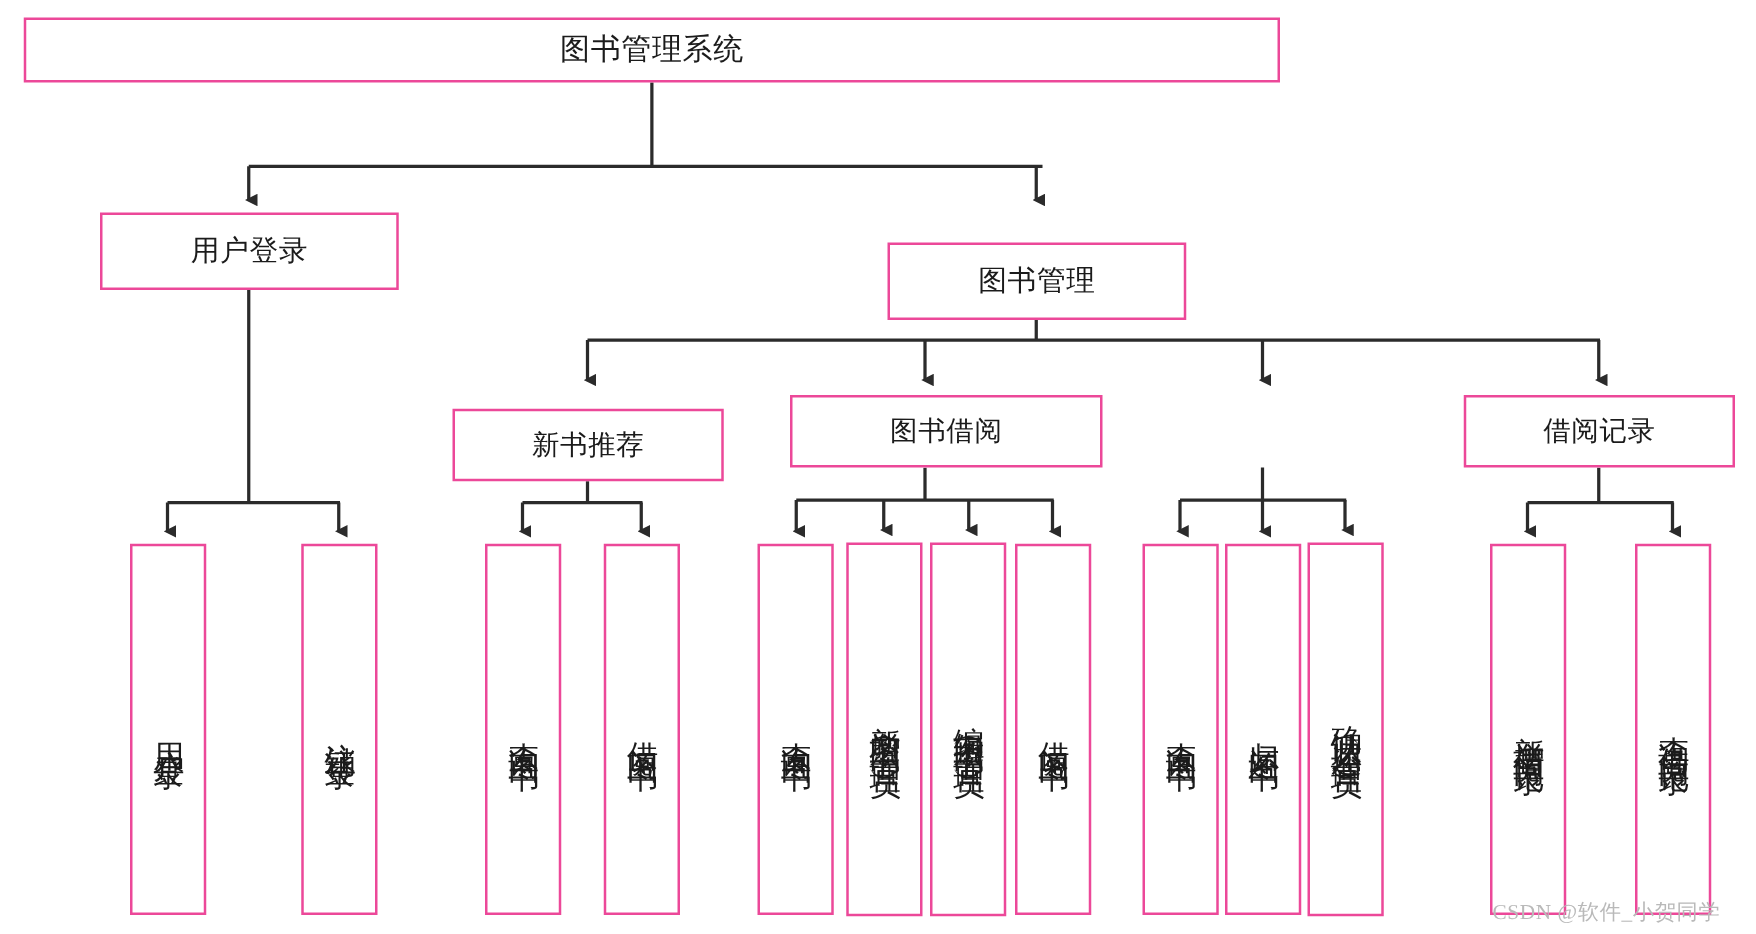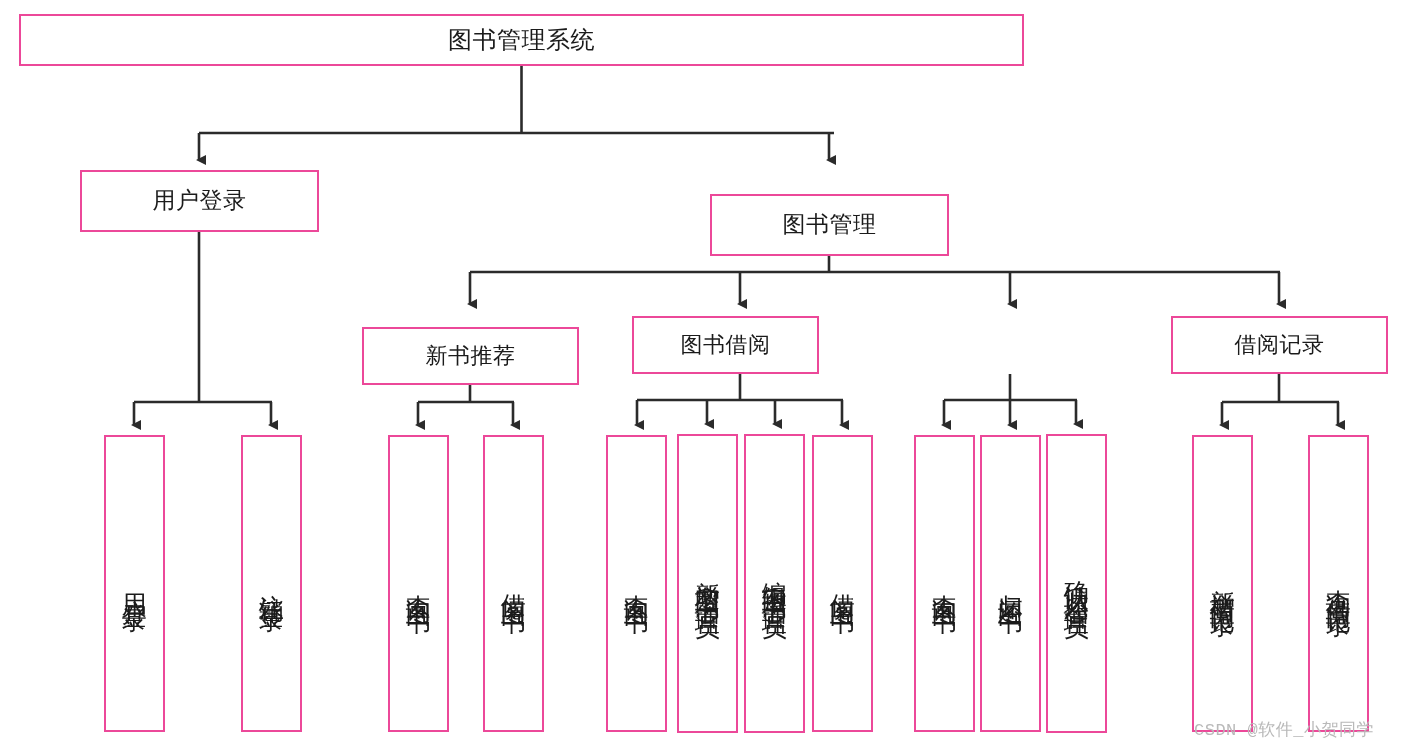--- a/index.html
+++ b/index.html
@@ -42,21 +42,21 @@
     line-height:1.05;
     letter-spacing:5px;
   }
   .watermark{
     position:absolute;
     color:#b9b9b9;
     font-size:17px;
     letter-spacing:0.5px;
     white-space:nowrap;
     z-index:5;
-    font-family:Liberation Mono, monospace;
+    font-family:Liberation Serif, serif;
   }
 </style>
 </head>
 <body>
 
 <div id="diagram-root">
 
   <svg class="wires" viewBox="0 0 1405 747" xmlns="http://www.w3.org/2000/svg">
     <defs>
       <marker id="arw" markerWidth="10" markerHeight="10" refX="5" refY="7" orient="auto" markerUnits="userSpaceOnUse">
@@ -116,21 +116,21 @@
   </div>
 
   <div class="node lvl2 horiz" style="left:710px;top:170px;width:239px;height:62px;margin-top:24px;">
     <span class="label">图书管理</span>
   </div>
 
   <div class="node lvl3 horiz" style="left:362px;top:316px;width:217px;height:58px;margin-top:11px;">
     <span class="label">新书推荐</span>
   </div>
 
-  <div class="node lvl3 horiz" style="left:632px;top:316px;width:187px;height:58px;">
+  <div class="node lvl3 horiz" style="left:632px;top:316px;width:250px;height:58px;">
     <span class="label">图书借阅</span>
   </div>
 
 
   <div class="node lvl3 horiz" style="left:1171px;top:316px;width:217px;height:58px;">
     <span class="label">借阅记录</span>
   </div>
 
   <div class="node leaf vert" style="left:104px;top:435px;width:61px;height:297px;">
     <span class="label">用户登录</span>

